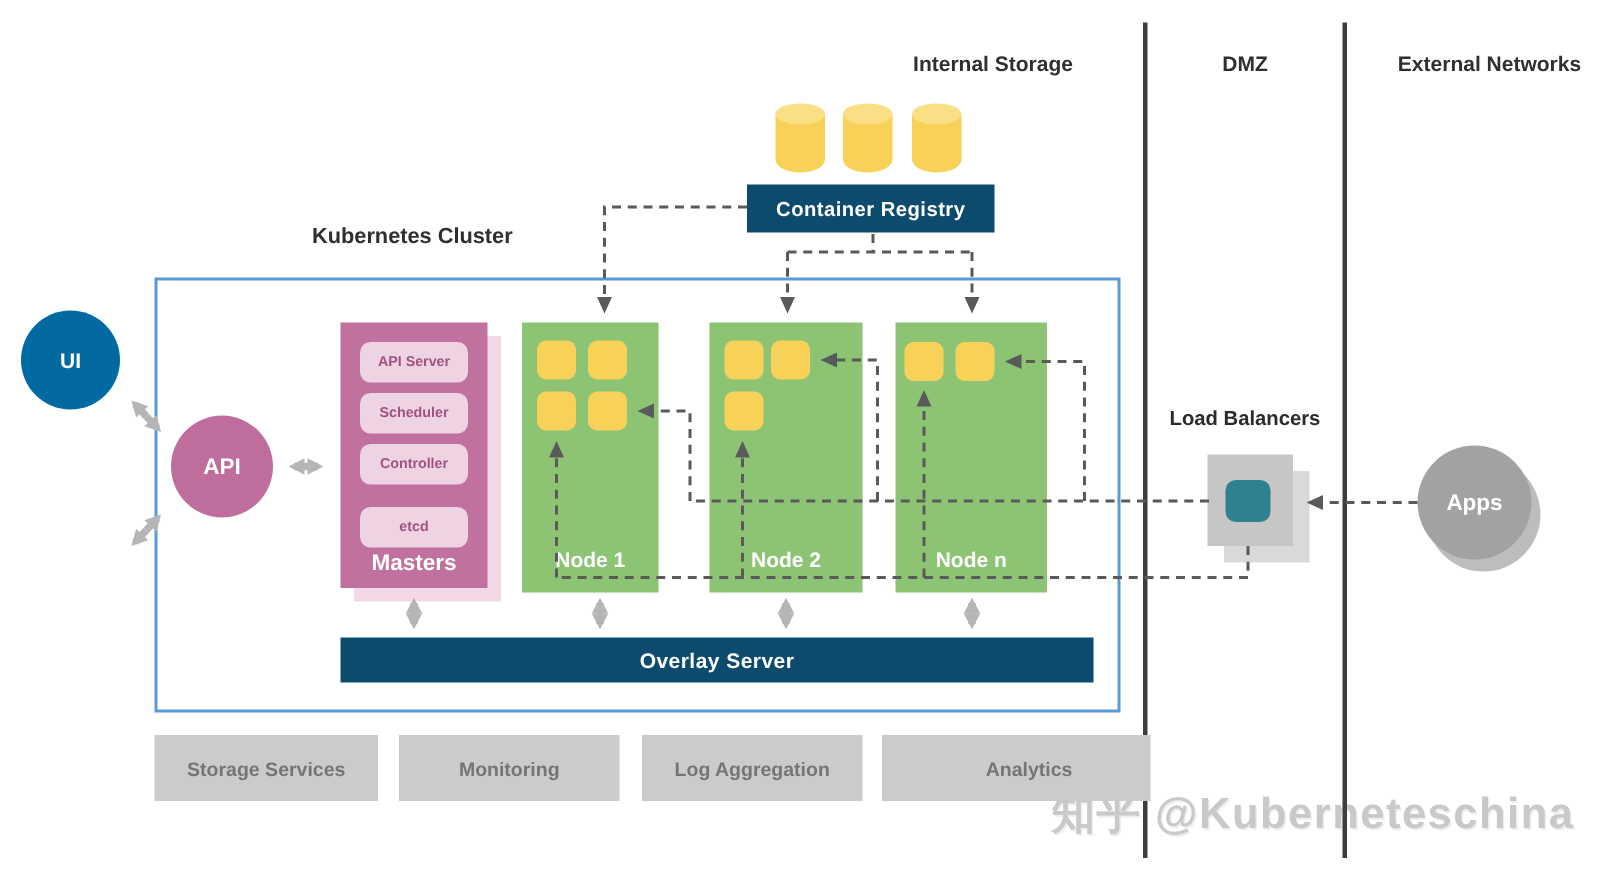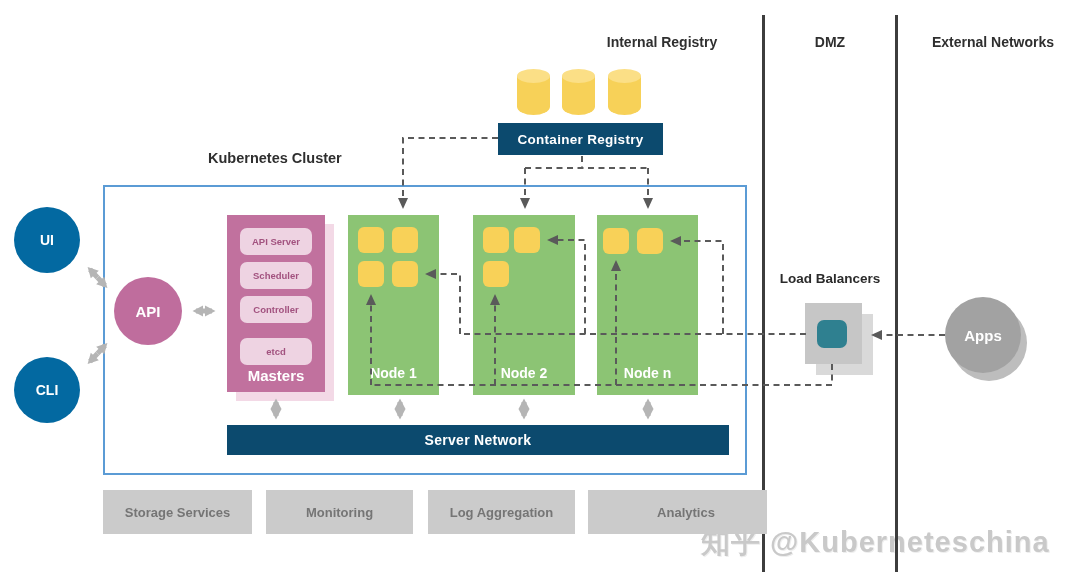--- a/index.html
+++ b/index.html
@@ -57,21 +57,21 @@
 </head>
 <body>
 
 <div class="canvas">
 
   <div class="watermark">知乎 @Kuberneteschina</div>
 
   <div class="vline" style="left:762px;"></div>
   <div class="vline" style="left:895px;"></div>
 
-  <div class="sec-label" style="left:562px;top:34px;width:200px;">Internal Registry</div>
+  <div class="sec-label" style="left:562px;top:34px;width:200px;">Internal Storage</div>
   <div class="sec-label" style="left:790px;top:34px;width:80px;">DMZ</div>
   <div class="sec-label" style="left:903px;top:34px;width:180px;">External Networks</div>
 
   <div class="cyl" style="left:517px;top:69px;">
       <i class="body"></i>
       <i class="cap"></i>
     </div>
   <div class="cyl" style="left:562px;top:69px;">
       <i class="body"></i>
       <i class="cap"></i>
@@ -80,21 +80,20 @@
       <i class="body"></i>
       <i class="cap"></i>
     </div>
 
   <div class="gray-bar" style="left:498px;top:123px;width:165px;height:32px;font-size:13.5px;">Container Registry</div>
 
   <div class="cluster-title">Kubernetes Cluster</div>
   <div class="cluster-box"></div>
 
   <div class="circle blue-c" style="left:14px;top:207px;width:66px;height:66px;font-size:14px;">UI</div>
-  <div class="circle blue-c" style="left:14px;top:357px;width:66px;height:66px;font-size:14px;">CLI</div>
   <div class="circle pink-c" style="left:114px;top:277px;width:68px;height:68px;font-size:15px;">API</div>
 
   <div class="masters-shadow"></div>
   <div class="masters">
     <div class="mcomp" style="top:13px;">API Server</div>
     <div class="mcomp" style="top:47px;">Scheduler</div>
     <div class="mcomp" style="top:81px;">Controller</div>
     <div class="mcomp" style="top:123px;">etcd</div>
     <div class="mlabel">Masters</div>
   </div>
@@ -111,21 +110,21 @@
     <div class="pod" style="left:41px;top:12px;"></div>
     <div class="pod" style="left:10px;top:46px;"></div>
     <div class="nlabel">Node 2</div>
   </div>
   <div class="node" style="left:597px;width:101px;">
     <div class="pod" style="left:6px;top:13px;"></div>
     <div class="pod" style="left:40px;top:13px;"></div>
     <div class="nlabel">Node n</div>
   </div>
 
-  <div class="gray-bar" style="left:227px;top:425px;width:502px;height:30px;font-size:14px;">Server Network</div>
+  <div class="gray-bar" style="left:227px;top:425px;width:502px;height:30px;font-size:14px;">Overlay Server</div>
 
   <div class="lb-label">Load Balancers</div>
   <div class="lb-shadow"></div>
   <div class="lb-box">
     <div class="lb-core"></div>
   </div>
 
   <div class="apps-shadow"></div>
   <div class="circle gray-c" style="left:945px;top:297px;width:76px;height:76px;font-size:15px;">Apps</div>
 

